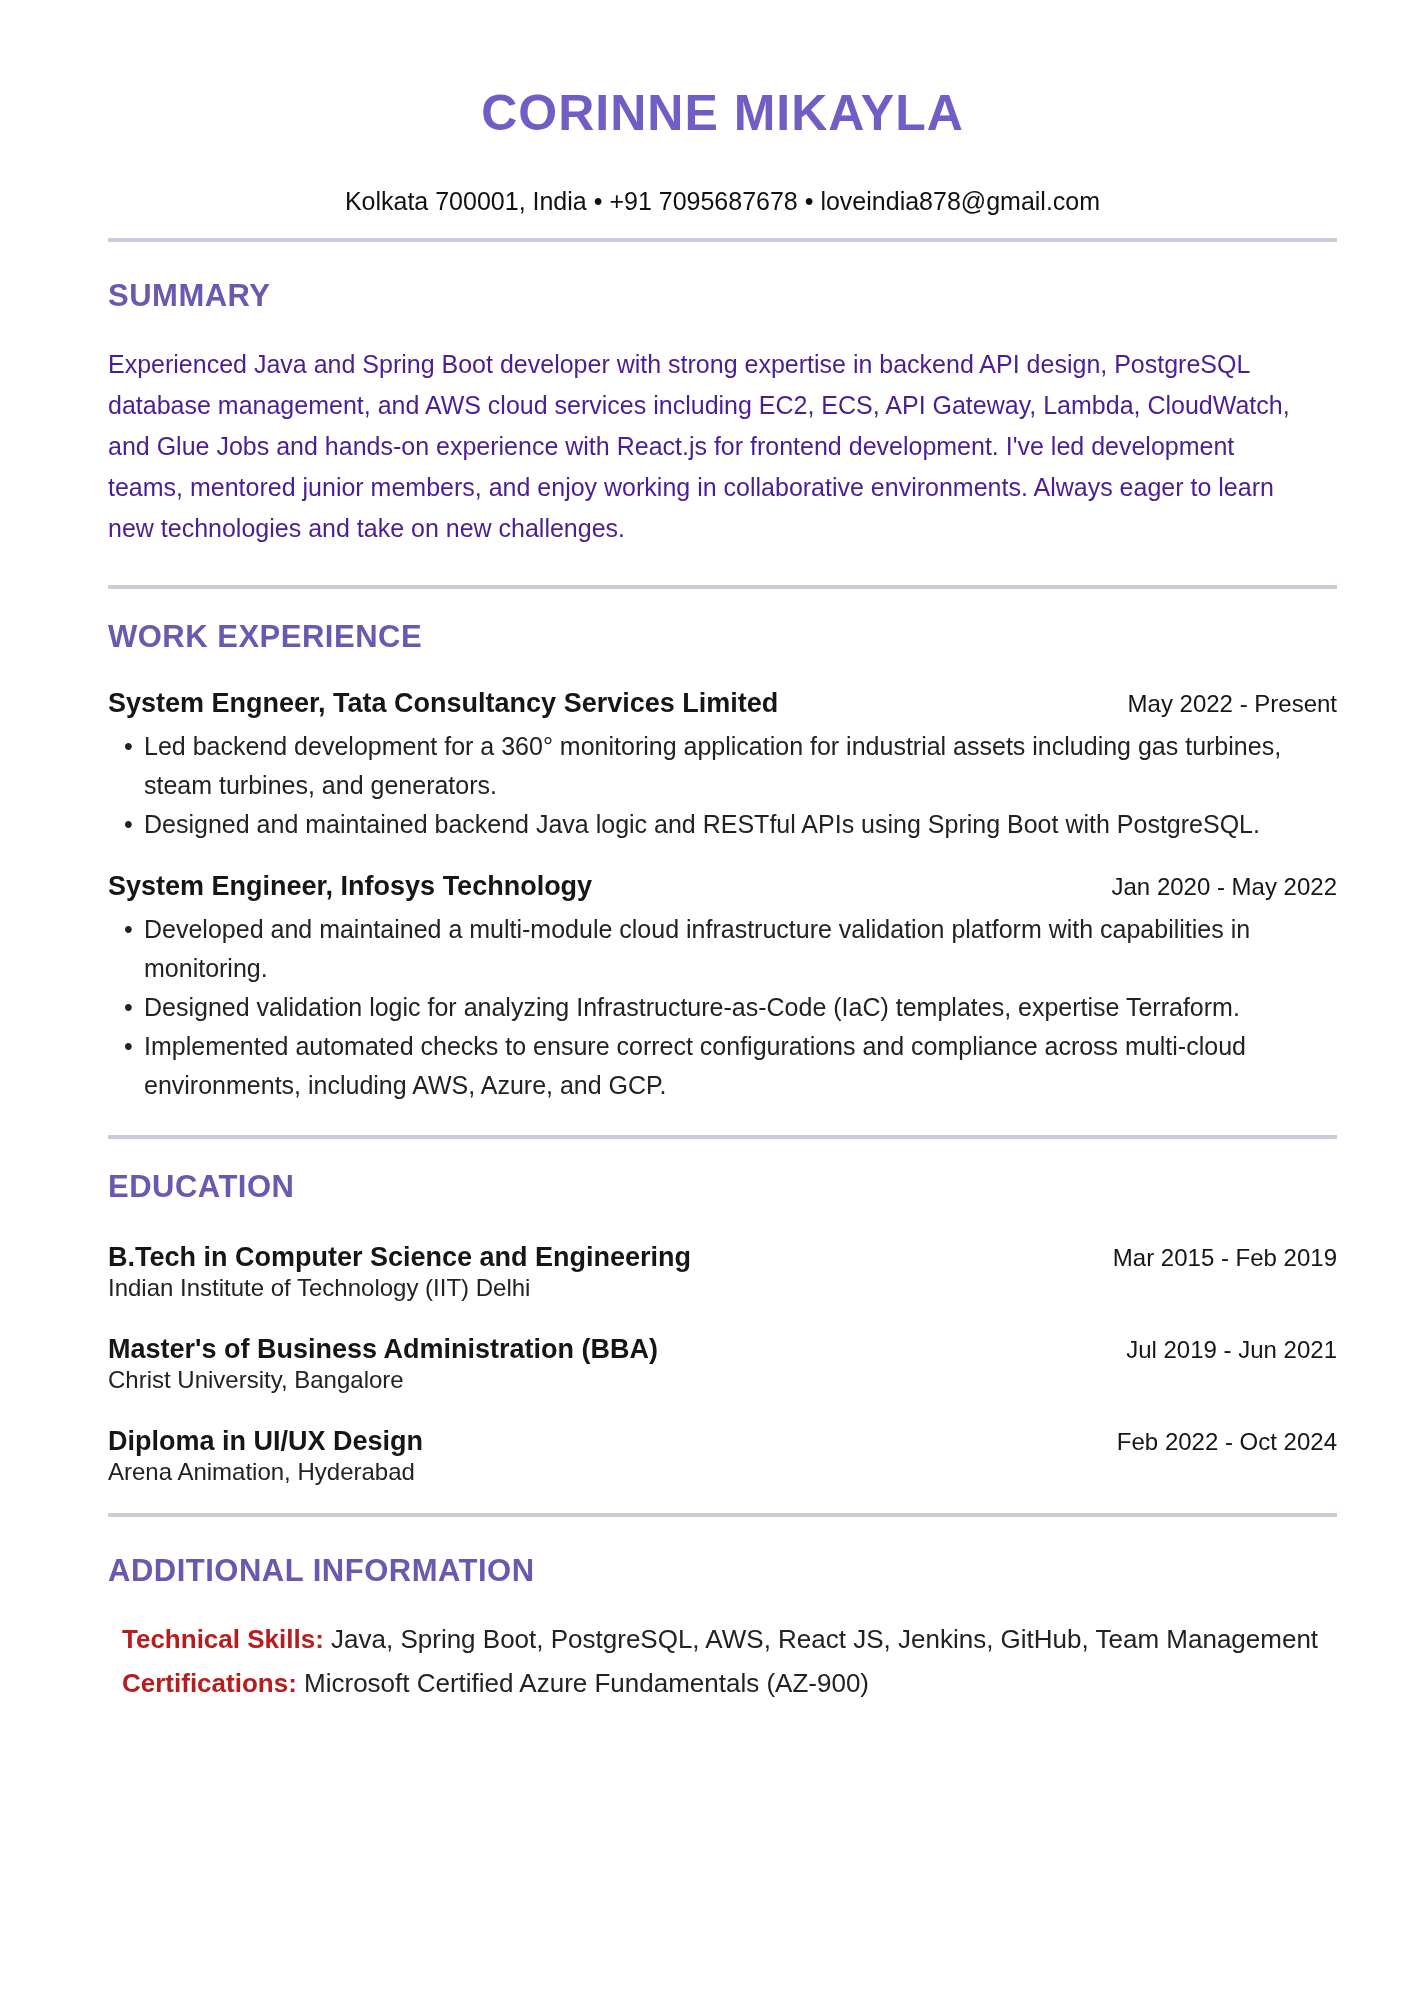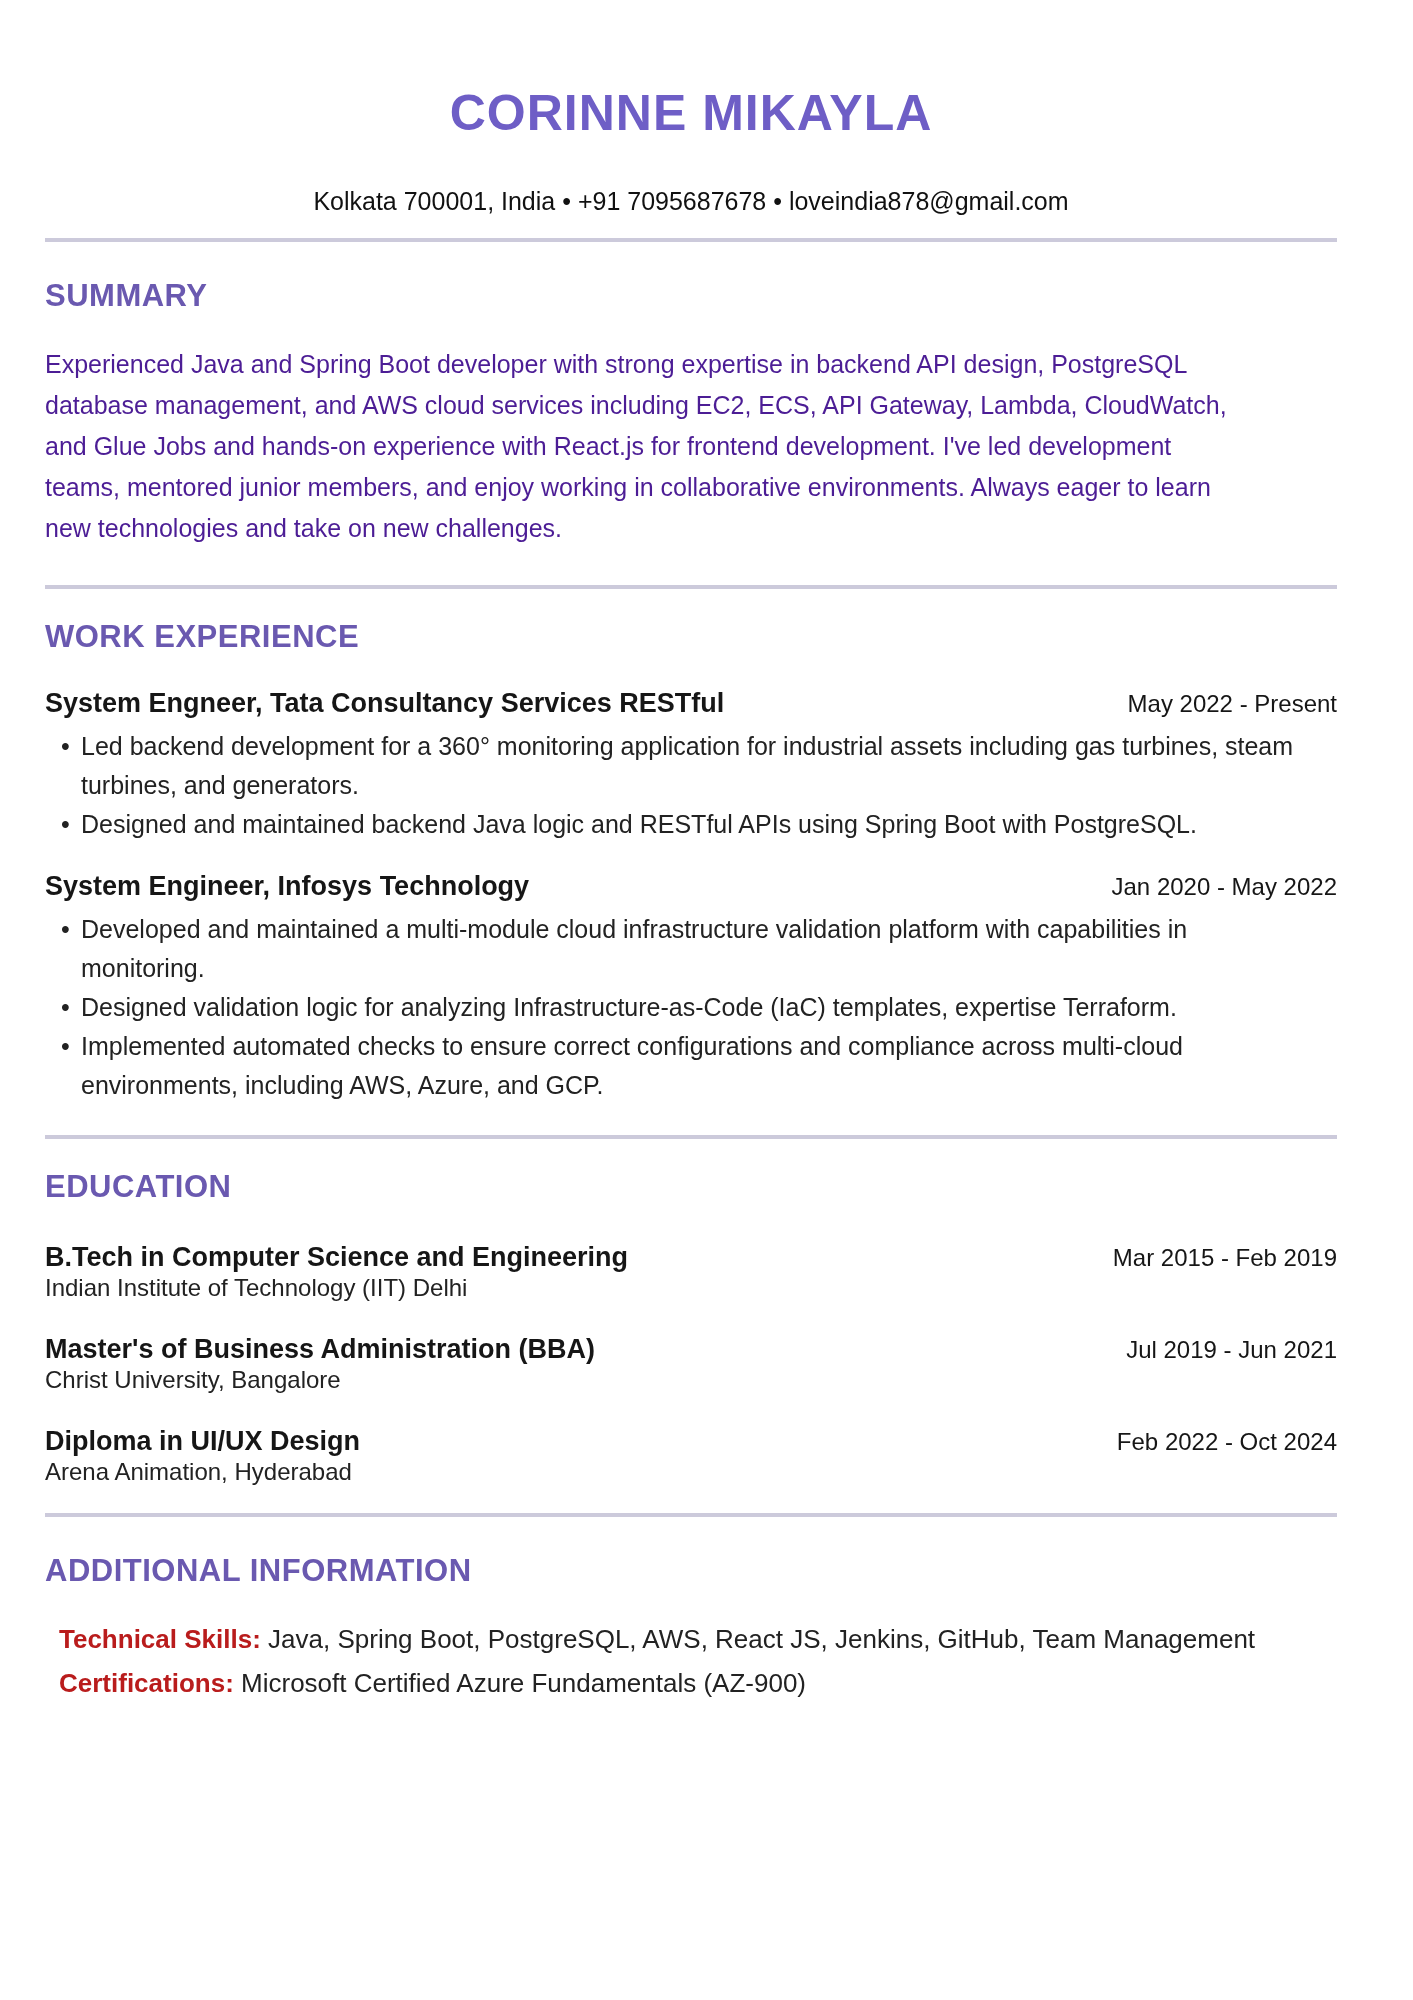--- a/index.html
+++ b/index.html
@@ -9,21 +9,21 @@
     --body-text:#1D1D1D;
   }
   *{box-sizing:border-box;}
   html,body{margin:0;padding:0;}
   body{
     width:1413px;height:2000px;overflow:hidden;
     background:#ffffff;
     color:var(--body-text);
     font-family:"Liberation Sans","DejaVu Sans",sans-serif;
   }
-  .page{padding:84px 76px 0 45px;}
+  .page{padding:84px 76px 0 108px;}
 
   .name{
     margin:0;text-align:center;
     font-size:50px;font-weight:bold;letter-spacing:1px;
     line-height:58px;color:var(--accent-name);
   }
   .contact{
     margin-top:44px;text-align:center;
     font-size:25px;line-height:30px;color:#111111;
   }
@@ -98,21 +98,21 @@
     <p class="summary-text">Experienced Java and Spring Boot developer with strong expertise in backend API design, PostgreSQL database management, and AWS cloud services including EC2, ECS, API Gateway, Lambda, CloudWatch, and Glue Jobs and hands-on experience with React.js for frontend development. I've led development teams, mentored junior members, and enjoy working in collaborative environments. Always eager to learn new technologies and take on new challenges.</p>
   </section>
 
   <hr class="divider d2">
 
   <section>
     <h2 class="section-title tight">WORK EXPERIENCE</h2>
 
     <div class="job">
       <div class="entry-head">
-        <div class="entry-title">System Engneer, Tata Consultancy Services RESTful</div>
+        <div class="entry-title">System Engneer, Tata Consultancy Services Limited</div>
         <div class="entry-dates">May 2022 - Present</div>
       </div>
       <ul class="bullets">
         <li>Led backend development for a 360° monitoring application for industrial assets including gas turbines, steam turbines, and generators.</li>
         <li>Designed and maintained backend Java logic and RESTful APIs using Spring Boot with PostgreSQL.</li>
       </ul>
     </div>
 
     <div class="job">
       <div class="entry-head">

